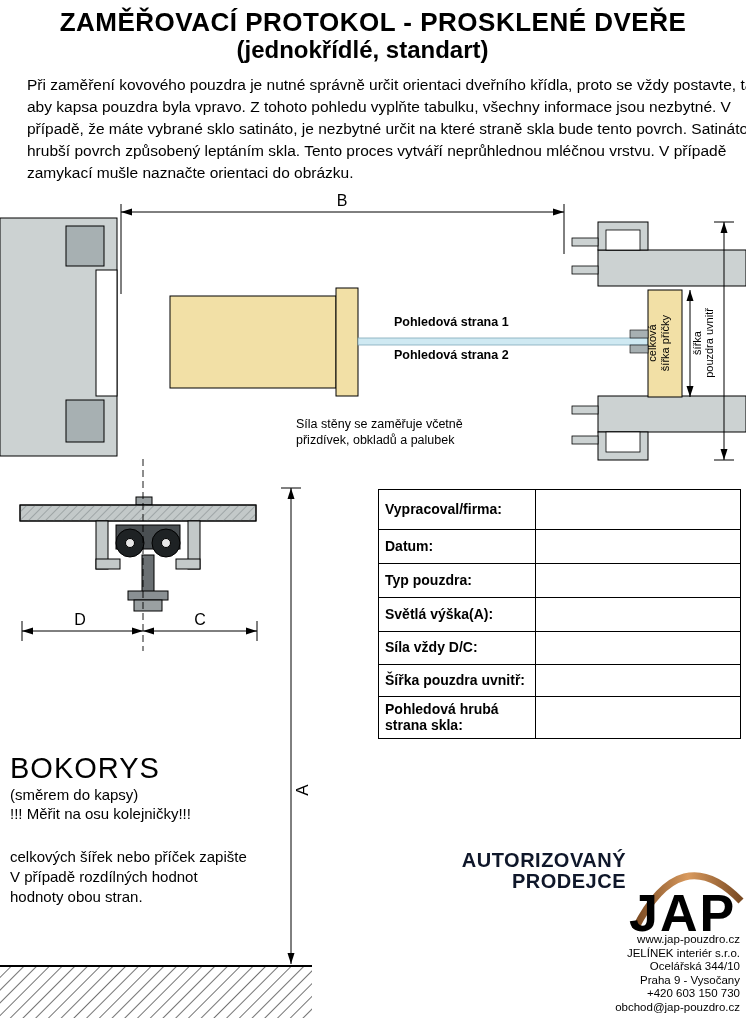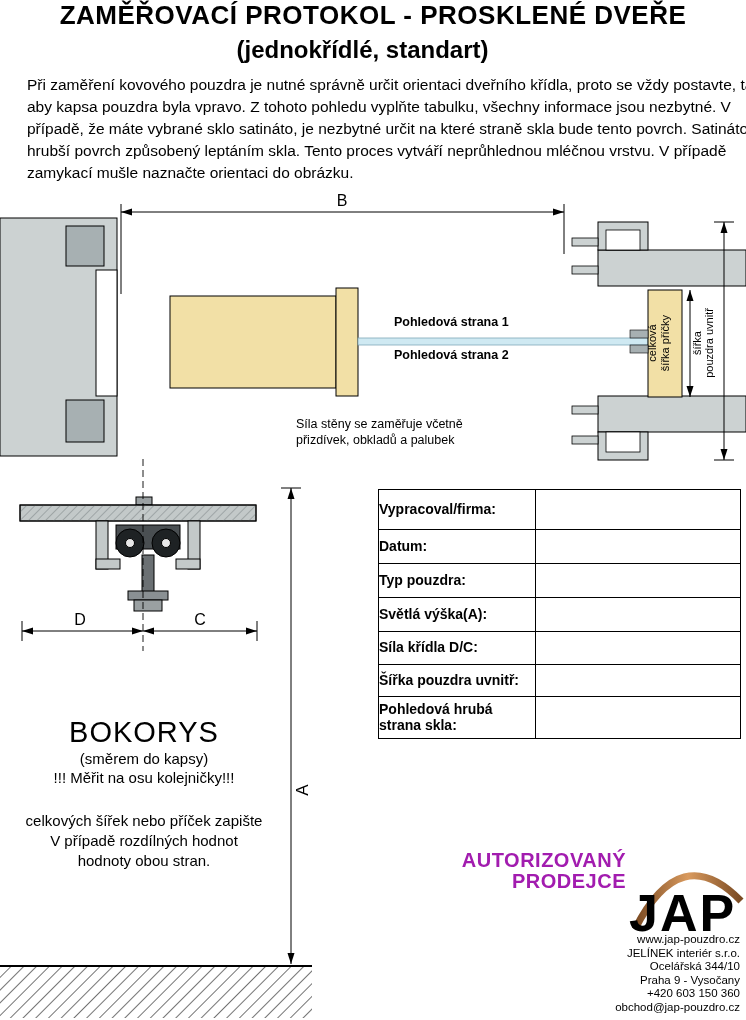--- a/index.html
+++ b/index.html
@@ -1,37 +1,37 @@
 <!DOCTYPE html>
 <html><head>
 <meta charset="utf-8">
 <style>
   * { margin:0; padding:0; box-sizing:border-box; }
   html,body { background:#fff; }
   body { width:746px; height:1020px; position:relative; font-family:"Liberation Sans", sans-serif; color:#000; }
   .abs { position:absolute; }
   .page { position:absolute; left:0; top:0; width:746px; height:1020px; overflow:hidden; background:#fff; }
 
-  .title1 { top:0; left:0; width:746px; text-align:center; font-size:26px; font-weight:bold; letter-spacing:.5px; }
+  .title1 { top:7px; left:0; width:746px; text-align:center; font-size:26px; font-weight:bold; letter-spacing:.5px; }
   .title2 { top:36px; left:0; width:725px; text-align:center; font-size:24px; font-weight:bold; }
   .intro  { top:74px; left:8px; width:736px; font-size:15.5px; line-height:1.42;margin-left:19px; }
 
   .plan-svg    { left:0; top:192px; }
   .bokorys-svg { left:0; top:455px; }
   .adim-svg    { left:264px; top:482px; }
   .ground-svg  { left:0; top:964px; }
 
-  .bok-text { left:10px; top:716px; width:268px; text-align:center; }
+  .bok-text { left:10px; top:752px; width:268px; text-align:left; }
   .bok-title { font-size:29px; letter-spacing:1px; }
   .bok-sub   { font-size:15px; line-height:19px; }
   .bok-note  { font-size:15px; line-height:20px; margin-top:24px; }
 
   table.formtable { position:absolute; left:378px; top:489px; border-collapse:collapse; background:#fff; }
   .formtable td { border:1.5px solid #000; vertical-align:middle; }
-  .label-cell { width:157px; font-weight:bold; font-size:14px; line-height:1.12; padding:2px 3px 2px 0; }
+  .label-cell { width:157px; font-weight:bold; font-size:14px; line-height:1.12; padding:2px 3px 2px 6px; }
   .value-cell { width:205px; }
 
   .badge { left:410px; top:850px; width:216px; text-align:right; font-weight:bold;
            font-size:20px; line-height:21px; letter-spacing:.5px; }
   .logo-svg { left:627px; top:843px; }
   .contact { left:500px; top:933px; width:240px; text-align:right; font-size:11.5px; line-height:13.5px; }
 
   svg text { font-family:"Liberation Sans", sans-serif; fill:#000; }
 </style>
 </head>
@@ -193,35 +193,35 @@
       </tr>
       <tr style="height:34px">
         <td class="label-cell">Typ pouzdra:</td>
         <td class="value-cell"></td>
       </tr>
       <tr style="height:34px">
         <td class="label-cell">Světlá výška(A):</td>
         <td class="value-cell"></td>
       </tr>
       <tr style="height:33px">
-        <td class="label-cell">Síla křídla D/C:</td>
+        <td class="label-cell">Síla vždy D/C:</td>
         <td class="value-cell"></td>
       </tr>
       <tr style="height:32px">
         <td class="label-cell">Šířka pouzdra uvnitř:</td>
         <td class="value-cell"></td>
       </tr>
       <tr style="height:42px">
         <td class="label-cell">Pohledová hrubá strana skla:</td>
         <td class="value-cell"></td>
       </tr>
     </tbody>
   </table>
 
-  <div class="abs badge" style="color:#a21caf">
+  <div class="abs badge" style="color:#0f172a">
     <div>AUTORIZOVANÝ</div>
     <div>PRODEJCE</div>
   </div>
 
   <svg class="abs logo-svg" width="119" height="92" viewBox="0 0 119 92">
     <defs>
       <linearGradient id="copper" x1="0" y1="0" x2="1" y2="0">
         <stop offset="0" stop-color="#7a4a22"></stop>
         <stop offset=".5" stop-color="#d99a5e"></stop>
         <stop offset="1" stop-color="#7a4a22"></stop>
@@ -229,17 +229,17 @@
     </defs>
     <path d="M 8 86 Q 54 -4 114 58" stroke="url(#copper)" stroke-width="7" fill="none"></path>
     <text x="2" y="88" font-size="52" font-weight="bold" letter-spacing="2" fill="#111">JAP</text>
   </svg>
 
   <div class="abs contact">
     <div>www.jap-pouzdro.cz</div>
     <div>JELÍNEK interiér s.r.o.</div>
     <div>Ocelářská 344/10</div>
     <div>Praha 9 - Vysočany</div>
-    <div>+420 603 150 360</div>
+    <div>+420 603 150 730</div>
     <div>obchod@jap-pouzdro.cz</div>
   </div>
 
 </div>
 
 </body></html>

